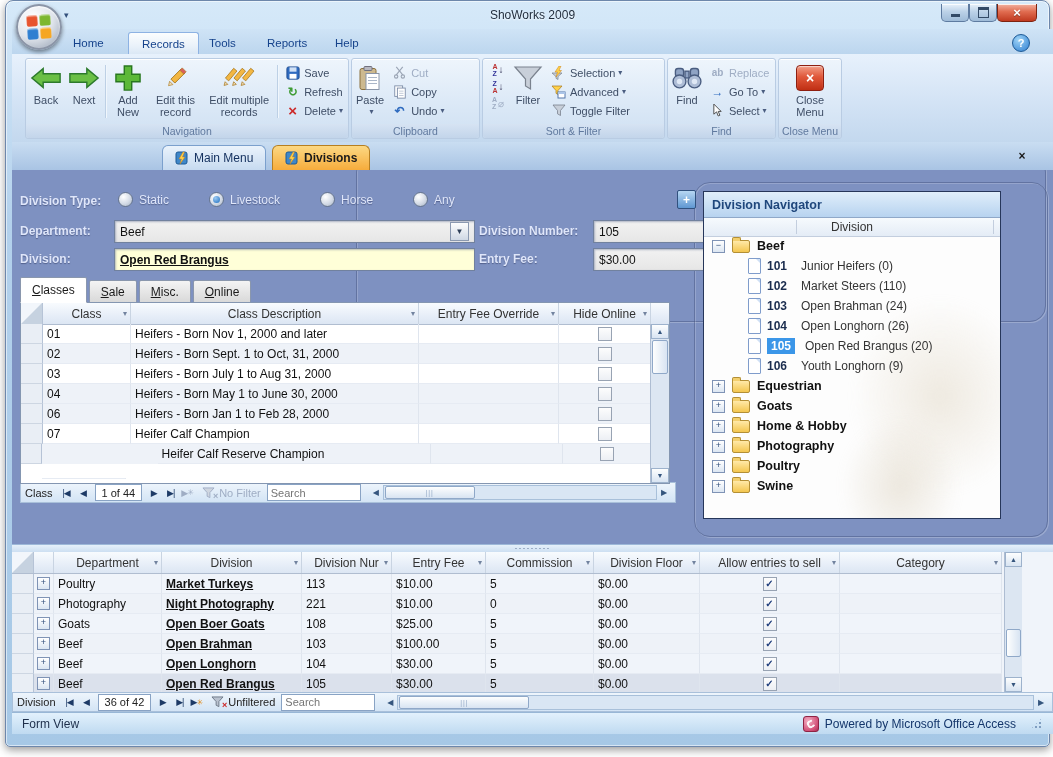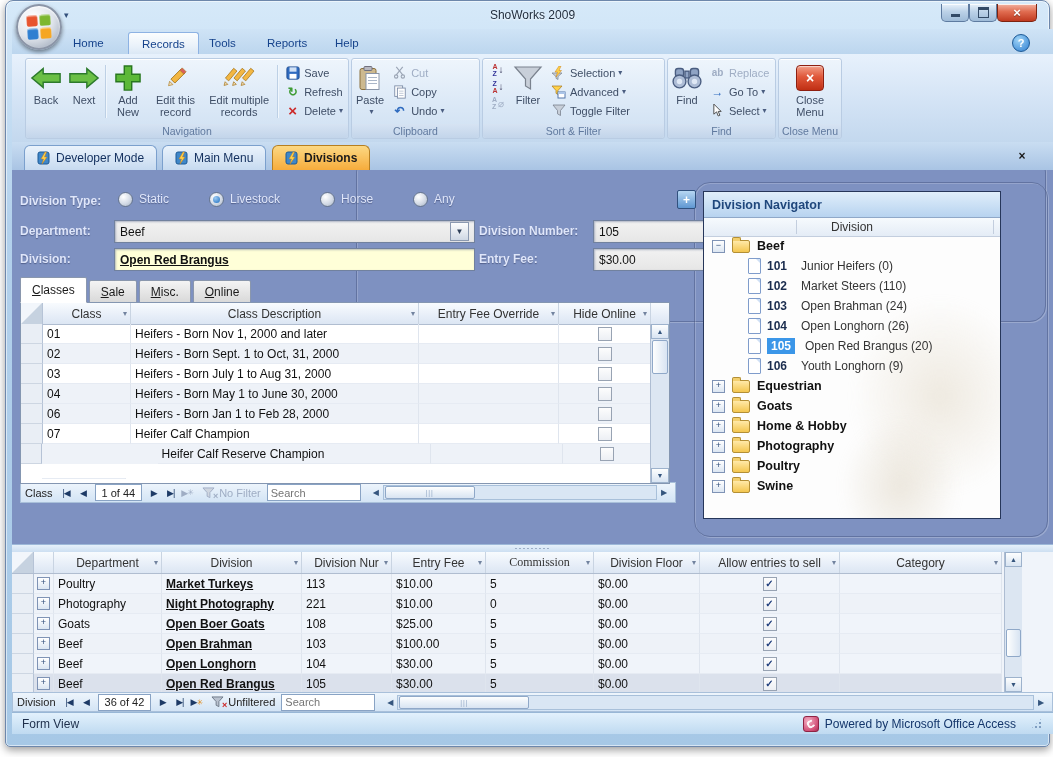--- a/index.html
+++ b/index.html
@@ -63,21 +63,21 @@
         border:1px solid #7ba0cd;border-bottom:none;border-radius:6px 6px 0 0;background:linear-gradient(#eaf3fc,#c6daf0);}
   .dtab.active{background:linear-gradient(#fcd883,var(--active-tab,#F6AC3C));border-color:#b67f22;color:#1a1a1a;font-weight:bold;z-index:5;}
   #tab-close{left:1008px;top:147px;width:16px;height:16px;display:flex;align-items:center;justify-content:center;color:#1a1a1a;font-weight:bold;font-size:12px;}
 
   
   #formarea{left:6px;top:169px;width:1041px;height:374px;background:var(--form-bg,#7E91C1);overflow:hidden;}
   .decor{border:1.5px solid rgba(70,85,130,.5);border-radius:16px;box-shadow:1px 1px 0 rgba(255,255,255,.22), inset 1px 1px 0 rgba(255,255,255,.18);}
   .flabel{color:#dfe6fa;font-weight:bold;font-size:12px;text-shadow:0 1px 1px rgba(40,50,90,.5);}
   .field{background:linear-gradient(#f2f2f2,#e6e6e6);border:1px solid #71819e;box-shadow:inset 1px 1px 2px rgba(90,105,140,.45);
          display:flex;align-items:center;padding:0 5px;font-size:12px;color:#111;}
-  .radio-item{display:flex;align-items:flex-start;margin-right:0;}
+  .radio-item{display:flex;align-items:center;margin-right:0;}
   .radio{position:relative;width:13px;height:13px;border-radius:50%;border:1px solid #66758e;
          background:radial-gradient(circle at 35% 30%,#fff,#d4dbe6 55%,#a6b2c4);}
   .radio.sel::after{content:"";position:absolute;inset:3px;border-radius:50%;background:radial-gradient(circle at 35% 30%,#9ecbf3,#1e6fc0);}
   .rlabel{color:#dfe6fa;font-size:12px;margin-left:6px;text-shadow:0 1px 1px rgba(40,50,90,.5);}
   #combo-arrow{width:17px;height:17px;margin-left:auto;border:1px solid #8b99b0;background:linear-gradient(#fdfdfd,#cfd8e4);
                display:flex;align-items:center;justify-content:center;font-size:8px;color:#2c3e57;}
   #division-field{background:var(--field-highlight,#FFFFD8);}
   #division-field span{font-weight:bold;text-decoration:underline;}
   #plus-btn{left:665px;top:20px;width:17px;height:17px;border:1px solid #31517e;border-radius:2px;
             background:linear-gradient(#b7d7f3,#5f97d2);color:#fff;font-weight:bold;font-size:12px;display:flex;align-items:center;justify-content:center;}
@@ -440,27 +440,20 @@
                 <span id="closemenu-icon">×</span>
               </span>
           <span>Close Menu</span>
         </div>
       </div>
       <div class="rglabel">Close Menu</div>
     </div>
   </div>
 
   <div id="tabstrip" class="abs">
-    <div class="dtab abs" style="left:12px">
-      <svg width="14" height="14" viewBox="0 0 14 14">
-            <rect x="1" y="1" width="11" height="12" rx="2" fill="#3f87c9" stroke="#1d5a96"></rect>
-            <polygon points="8,1 4,8 6.5,8 5,13 10,6 7.5,6 9.5,1" fill="#ffd24a" stroke="#c87f18" stroke-width="0.5"></polygon>
-          </svg>
-      <span>Developer Mode</span>
-    </div>
     <div class="dtab abs" style="left:150px">
       <svg width="14" height="14" viewBox="0 0 14 14">
             <rect x="1" y="1" width="11" height="12" rx="2" fill="#3f87c9" stroke="#1d5a96"></rect>
             <polygon points="8,1 4,8 6.5,8 5,13 10,6 7.5,6 9.5,1" fill="#ffd24a" stroke="#c87f18" stroke-width="0.5"></polygon>
           </svg>
       <span>Main Menu</span>
     </div>
     <div class="dtab abs active" style="left:260px">
       <svg width="14" height="14" viewBox="0 0 14 14">
             <rect x="1" y="1" width="11" height="12" rx="2" fill="#3f87c9" stroke="#1d5a96"></rect>
@@ -737,21 +730,21 @@
             <span class="sarr">▾</span>
           </div>
           <div class="ghcell" style="width: 90px;">
             <span>Division Nur</span>
             <span class="sarr">▾</span>
           </div>
           <div class="ghcell" style="width: 94px;">
             <span>Entry Fee</span>
             <span class="sarr">▾</span>
           </div>
-          <div class="ghcell" style="width: 108px; font-family: Liberation Serif, serif;">
+          <div class="ghcell" style="width: 108px;">
             <span>Commission</span>
             <span class="sarr">▾</span>
           </div>
           <div class="ghcell" style="width: 106px;">
             <span>Division Floor</span>
             <span class="sarr">▾</span>
           </div>
           <div class="ghcell" style="width: 140px;">
             <span>Allow entries to sell</span>
             <span class="sarr">▾</span>

